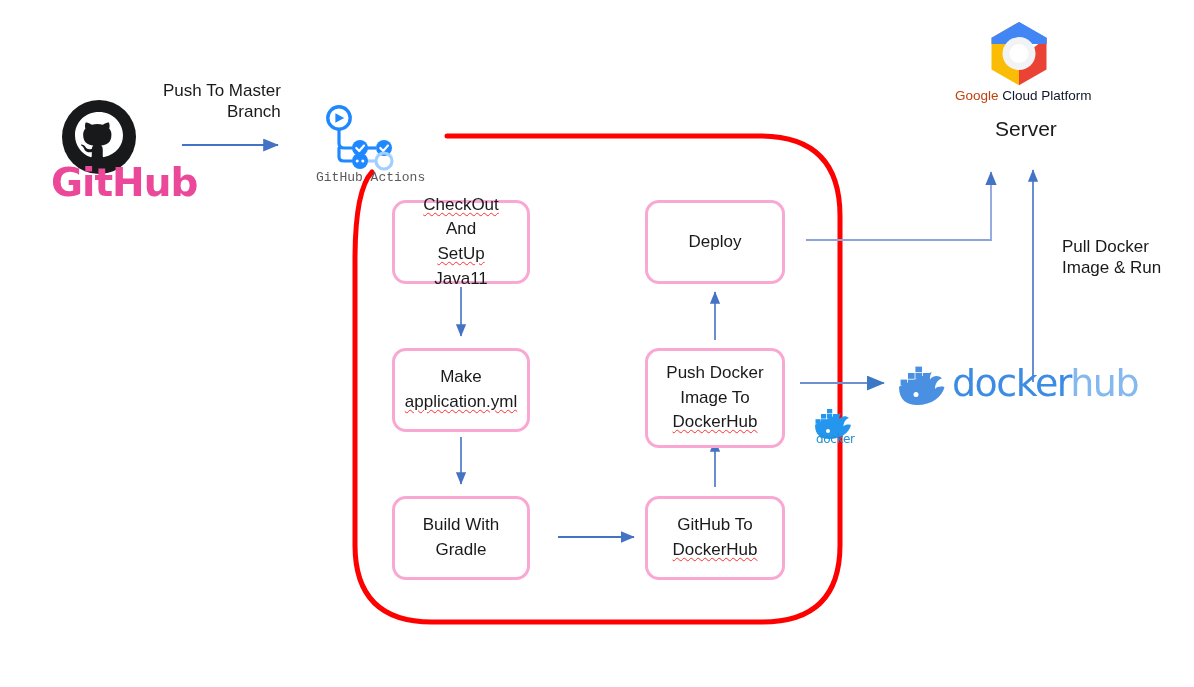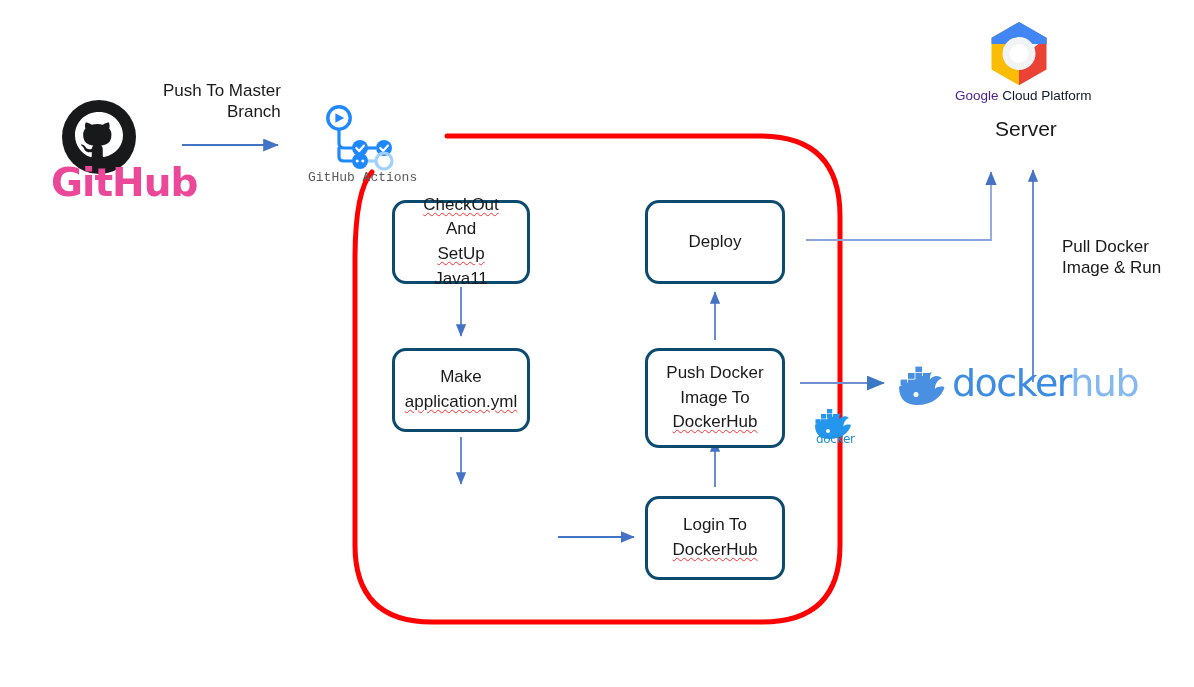--- a/index.html
+++ b/index.html
@@ -20,21 +20,21 @@
   .svg-layer {
     position: absolute;
     left: 0;
     top: 0;
     width: 1194px;
     height: 687px;
   }
   .node-box {
     position: absolute;
     box-sizing: border-box;
-    border: 3px solid #0c4a6e;
+    border: 3px solid #f9a8d4;
     border-radius: 14px;
     background: #ffffff;
     display: flex;
     align-items: center;
     justify-content: center;
     text-align: center;
     color: #1a1a1a;
     font-size: 17px;
     line-height: 1.45;
     font-family: "Liberation Sans", sans-serif;
@@ -54,28 +54,29 @@
     line-height: 1.25;
     font-family: "Liberation Sans", sans-serif;
     white-space: pre-line;
   }
   .gha-caption {
     position: absolute;
     font-family: "Liberation Mono", monospace;
     font-size: 13px;
     color: #5a5a5a;
     white-space: nowrap;
+    margin-left: 8px;
   }
   .gcp-caption {
     position: absolute;
     font-size: 13.5px;
     white-space: nowrap;
     font-family: "Liberation Sans", sans-serif;
   }
-  .gcp-caption .g-dark { color: #4c1d95; }
+  .gcp-caption .g-dark { color: #c2410c; }
   .gcp-caption .g-light { color: #0f172a; }
   .server-label {
     position: absolute;
     font-size: 21px;
     color: #1a1a1a;
     white-space: nowrap;
     font-family: "Liberation Sans", sans-serif;
   }
   .gh-wordmark {
     position: absolute;
@@ -230,24 +231,30 @@
     </div>
   </div>
 
   <div class="node-box" style="left:392px; top:348px; width:138px; height:84px;">
     <div>
       <span>Make</span>
       <span class="squiggle">application.yml</span>
     </div>
   </div>
 
+  <div class="node-box" style="left:392px; top:496px; width:138px; height:84px;">
+    <div>
+      <span>Build With</span>
+      <span>Gradle</span>
+    </div>
+  </div>
 
   <div class="node-box" style="left:645px; top:496px; width:140px; height:84px;">
     <div>
-      <span>Login To</span>
+      <span>GitHub To</span>
       <span class="squiggle">DockerHub</span>
     </div>
   </div>
 
   <div class="node-box" style="left:645px; top:348px; width:140px; height:100px;">
     <div>
       <span>Push Docker</span>
       <span>Image To</span>
       <span class="squiggle">DockerHub</span>
     </div>

